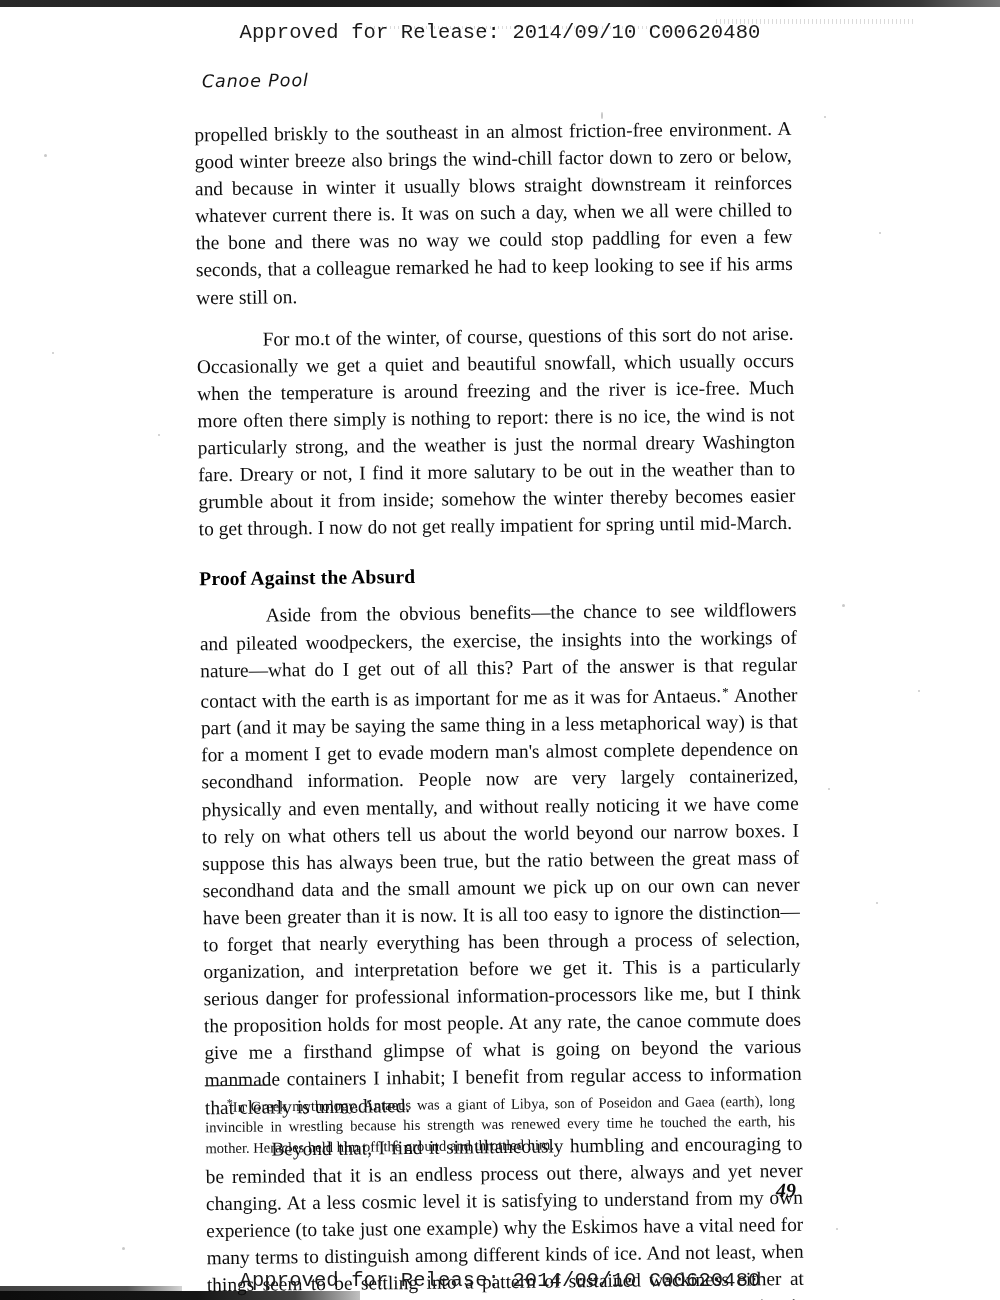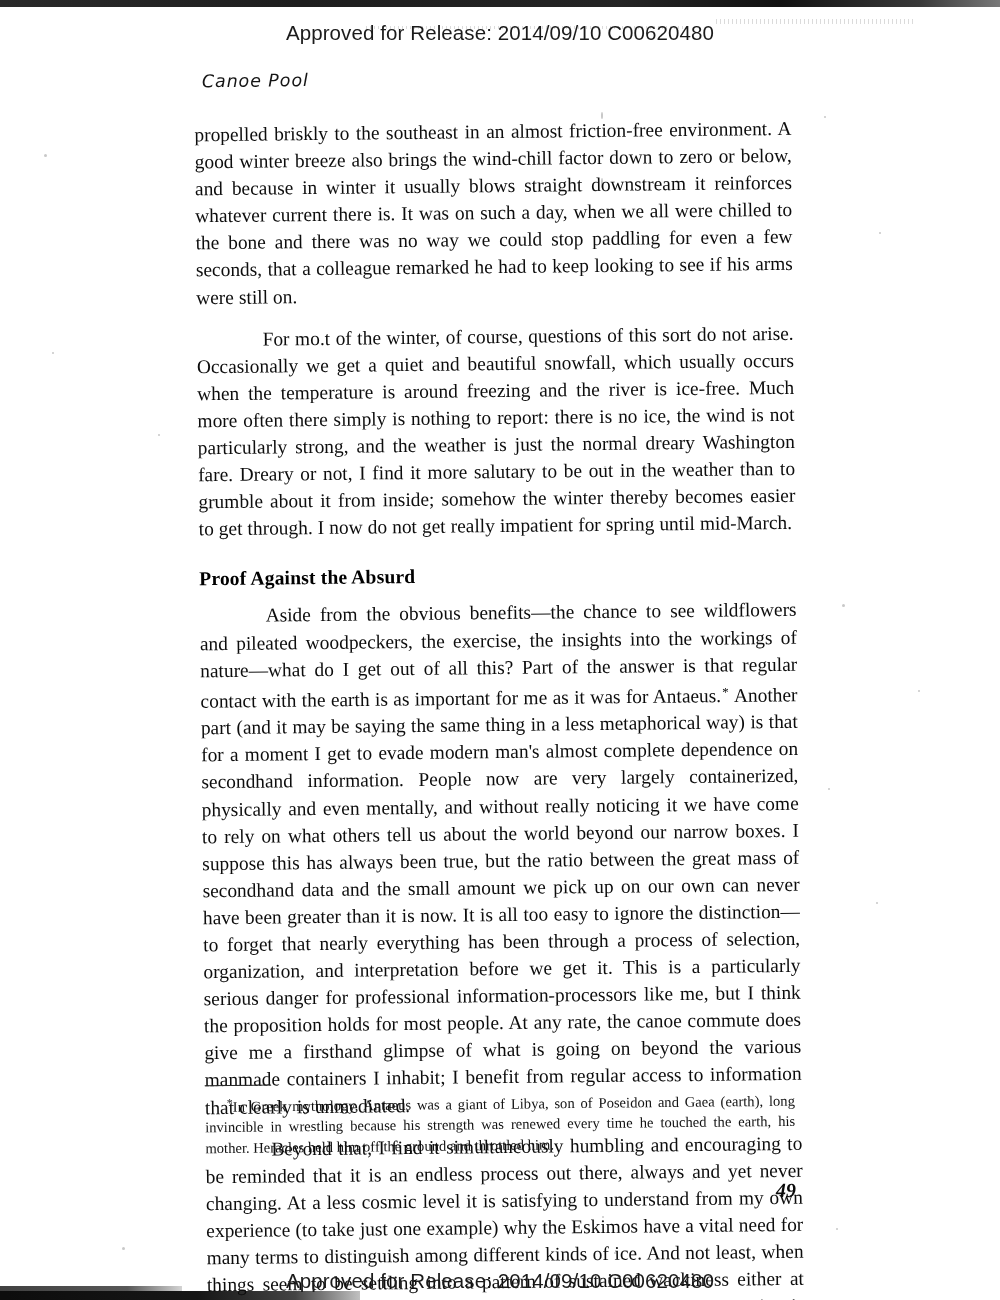--- a/index.html
+++ b/index.html
@@ -59,21 +59,21 @@
       #8a8a8a 0px, #8a8a8a 1px,
       transparent 1px, transparent 4px);
   }
 
   
   .stamp {
     position: absolute;
     left: 0;
     width: 1000px;
     text-align: center;
-    font-family: Liberation Sans, sans-serif;
+    font-family: Liberation Mono, monospace;
     font-size: 20.5px;
     letter-spacing: .1px;
     color: #1b1b1b;
     white-space: nowrap;
   }
   .stamp-top { top: 21px; }
   .stamp-bottom { top: 1269px; }
 
   
   .sheet {

